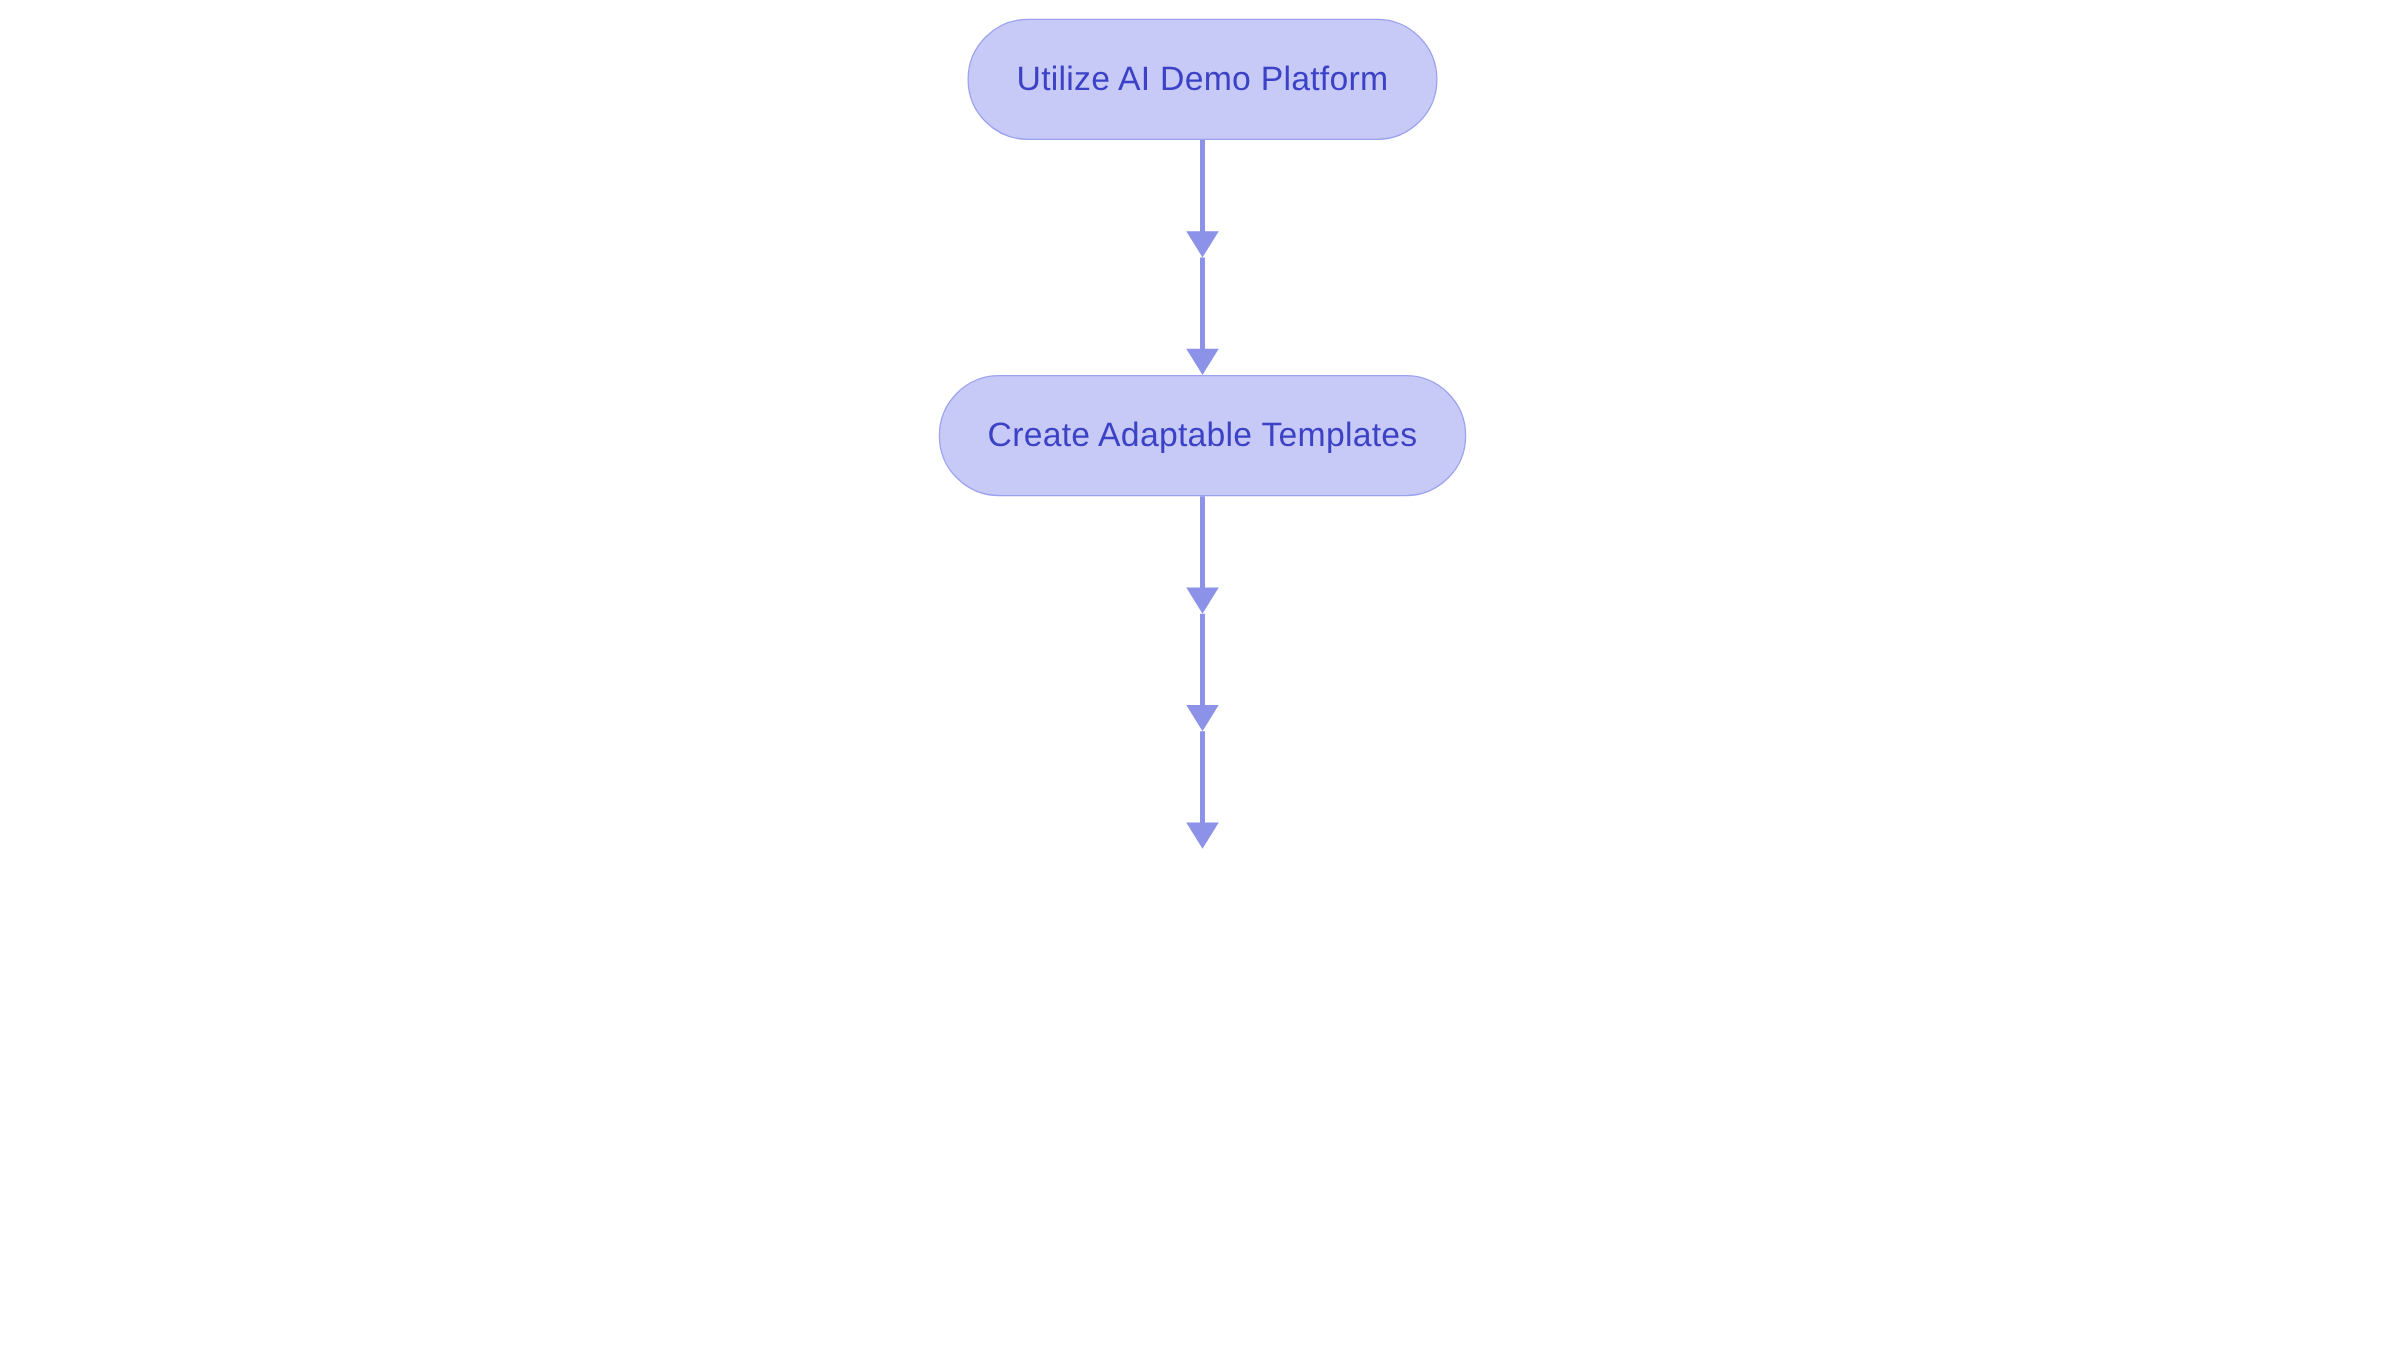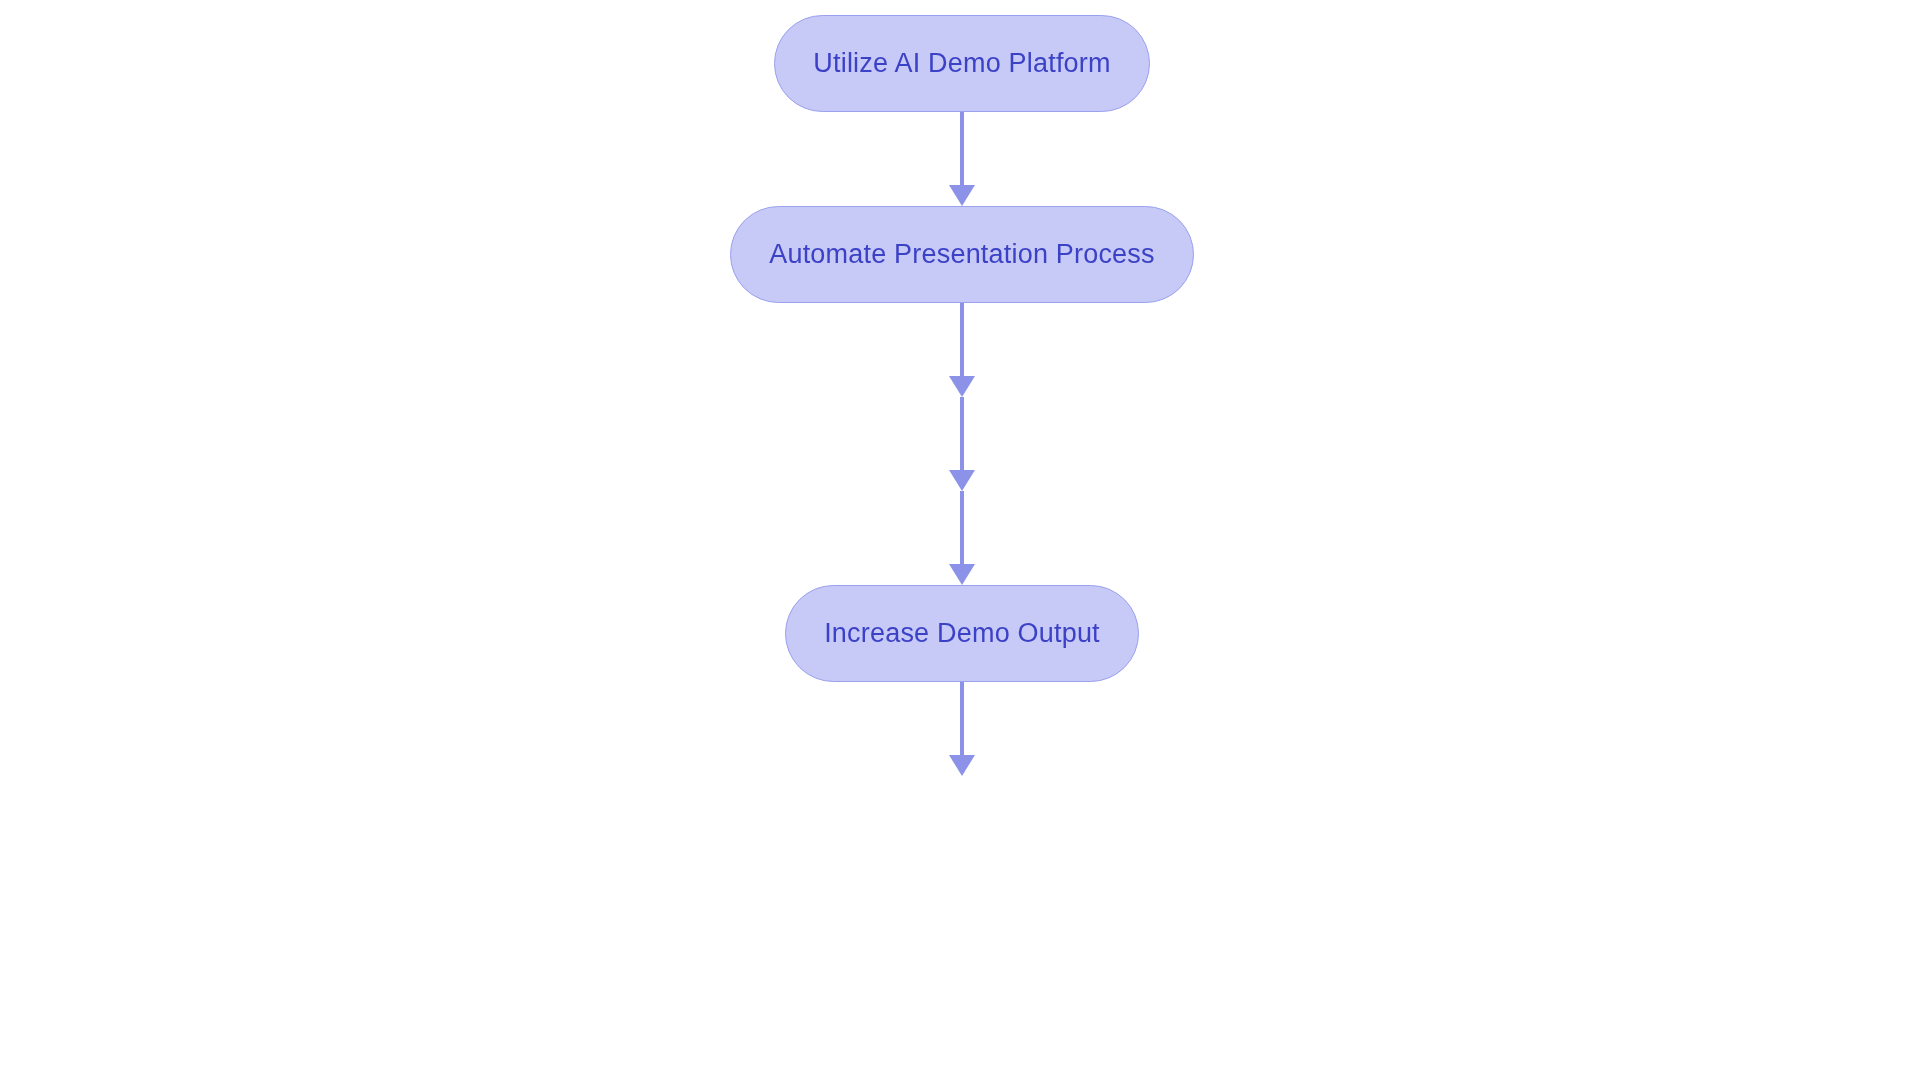--- a/index.html
+++ b/index.html
@@ -72,35 +72,32 @@
 <body>
 
 <div class="flow">
     <div class="node">
       <span class="node-label">Utilize AI Demo Platform</span>
     </div>
     <div class="edge">
       <div class="edge-line"></div>
       <div class="edge-head"></div>
     </div>
+    <div class="edge">
+      <div class="edge-line"></div>
+      <div class="edge-head"></div>
+    </div>
     <div class="node">
-      <span class="node-label">Automate Presentation Process</span>
+      <span class="node-label">Create Adaptable Templates</span>
     </div>
     <div class="edge">
       <div class="edge-line"></div>
       <div class="edge-head"></div>
     </div>
     <div class="edge">
       <div class="edge-line"></div>
       <div class="edge-head"></div>
     </div>
     <div class="edge">
       <div class="edge-line"></div>
       <div class="edge-head"></div>
     </div>
-    <div class="node">
-      <span class="node-label">Increase Demo Output</span>
-    </div>
-    <div class="edge">
-      <div class="edge-line"></div>
-      <div class="edge-head"></div>
-    </div>
   </div>
 
 </body></html>

